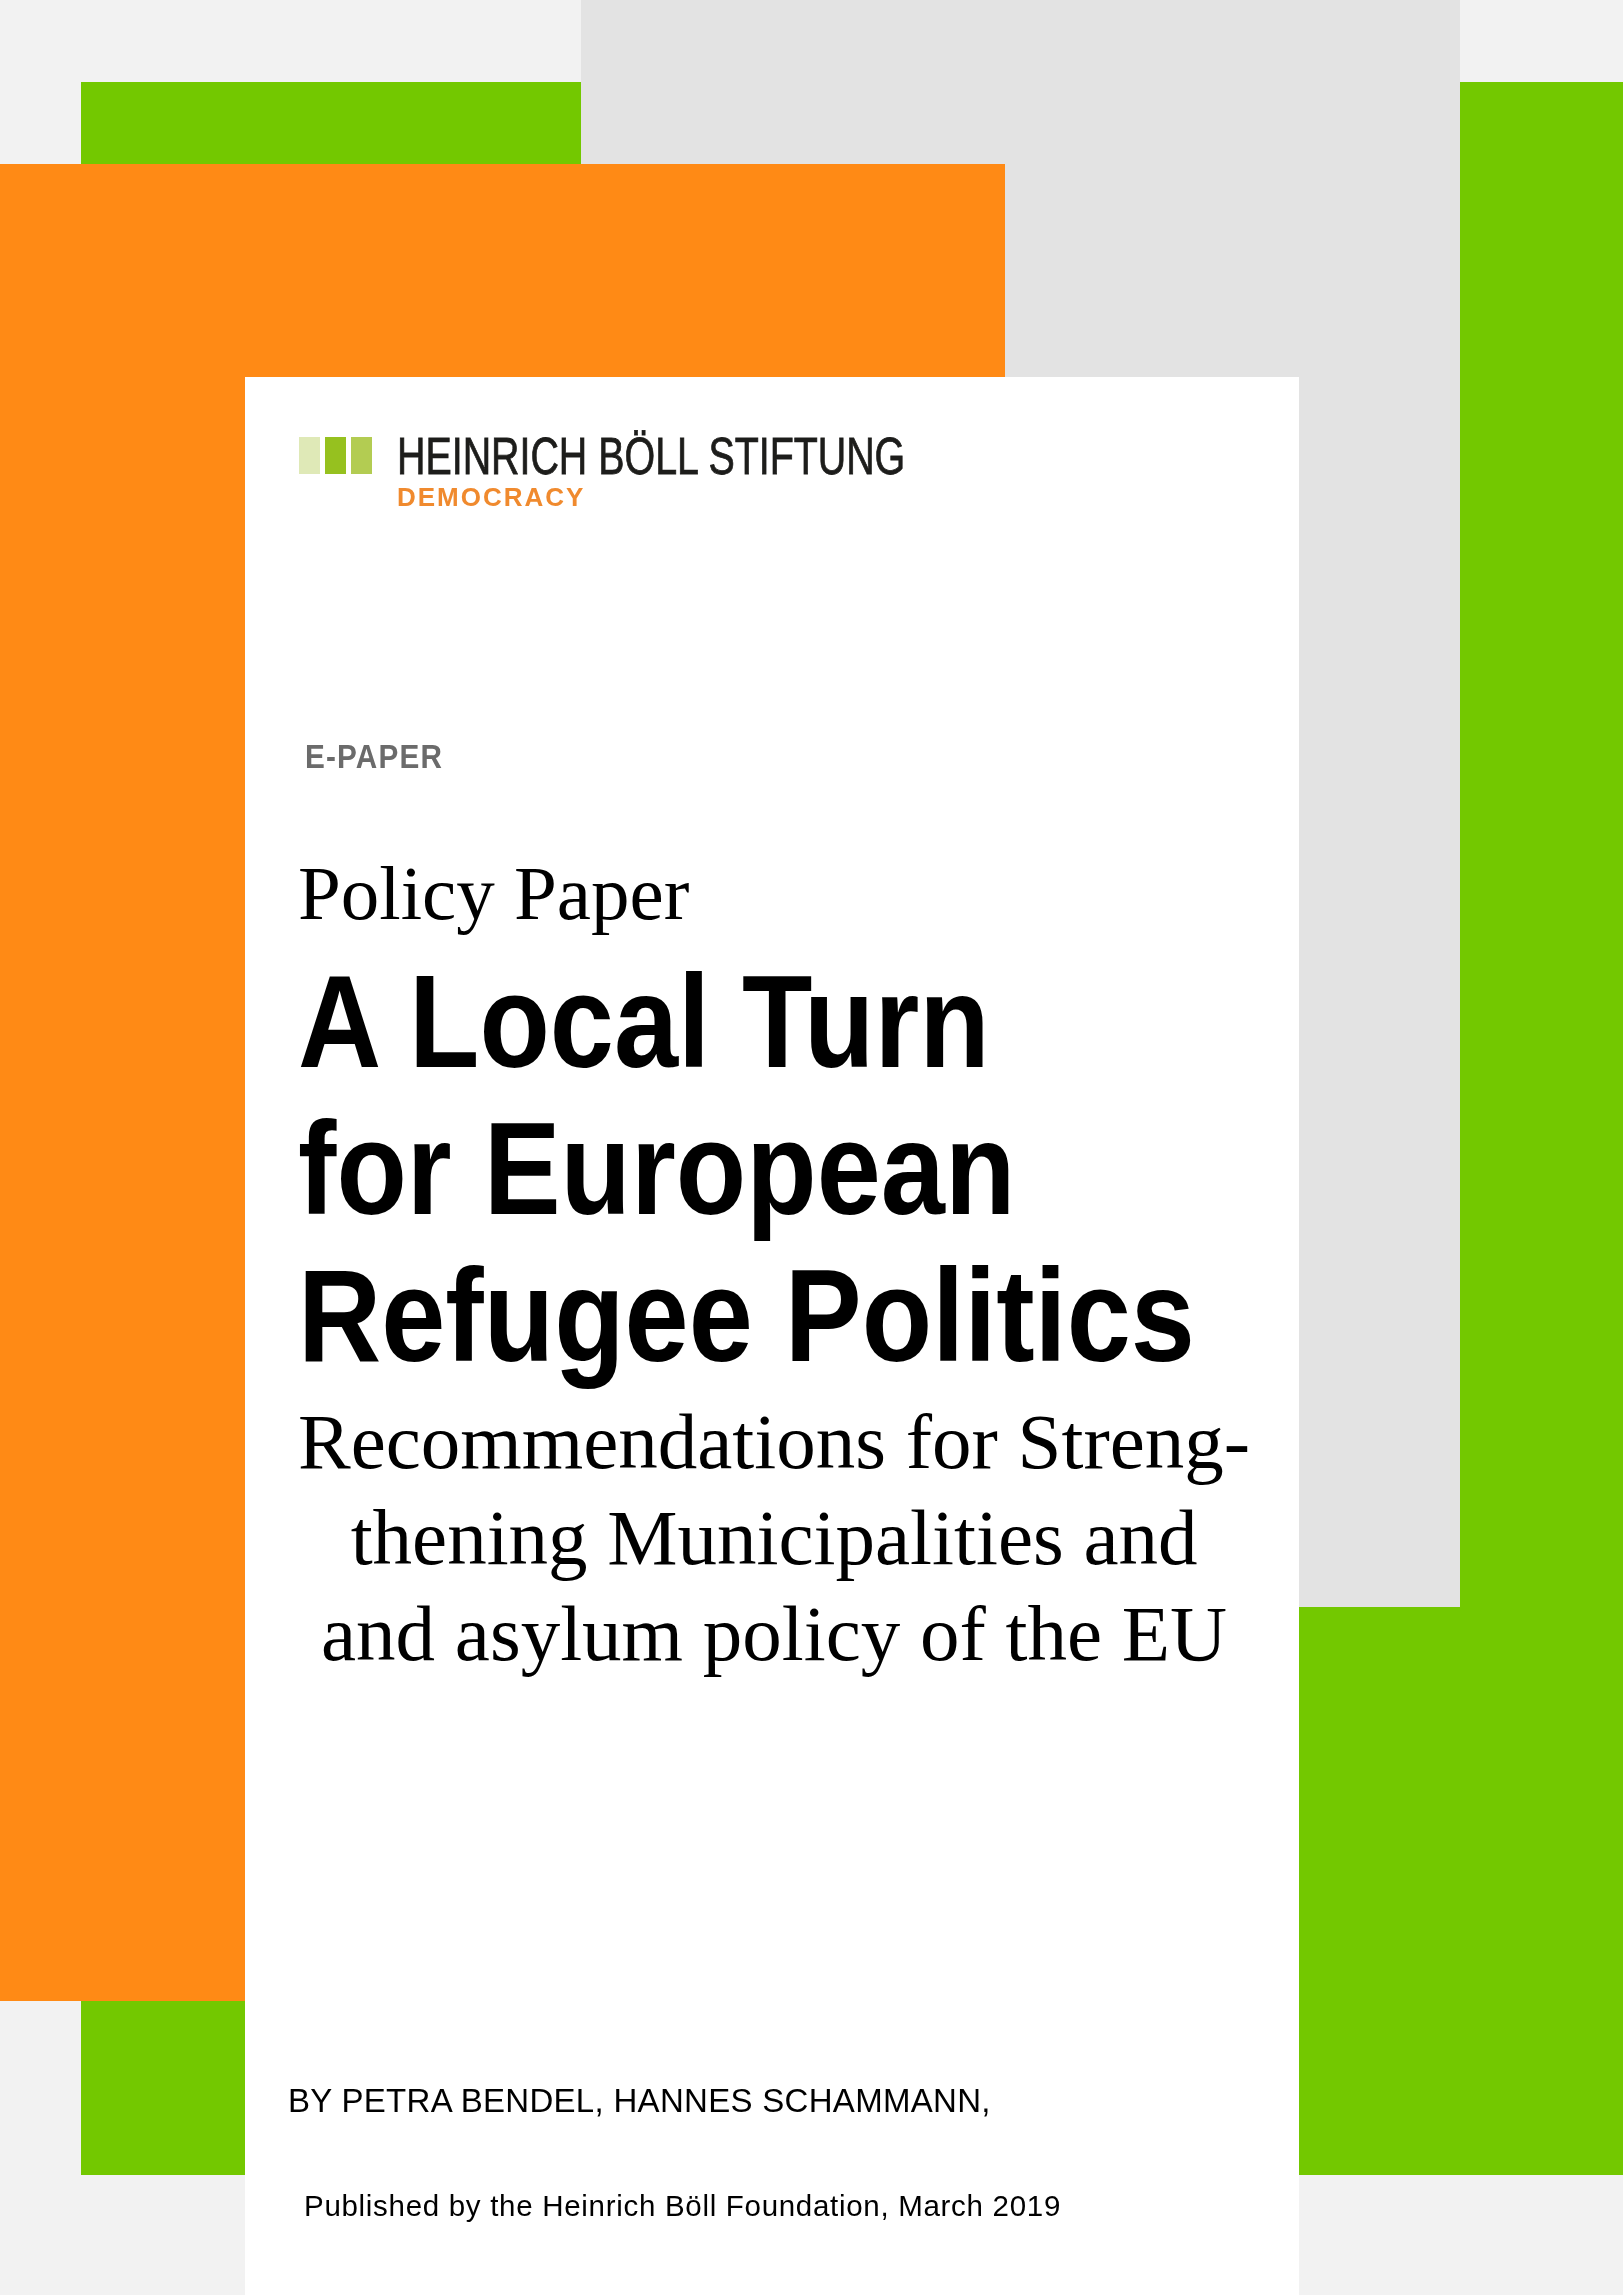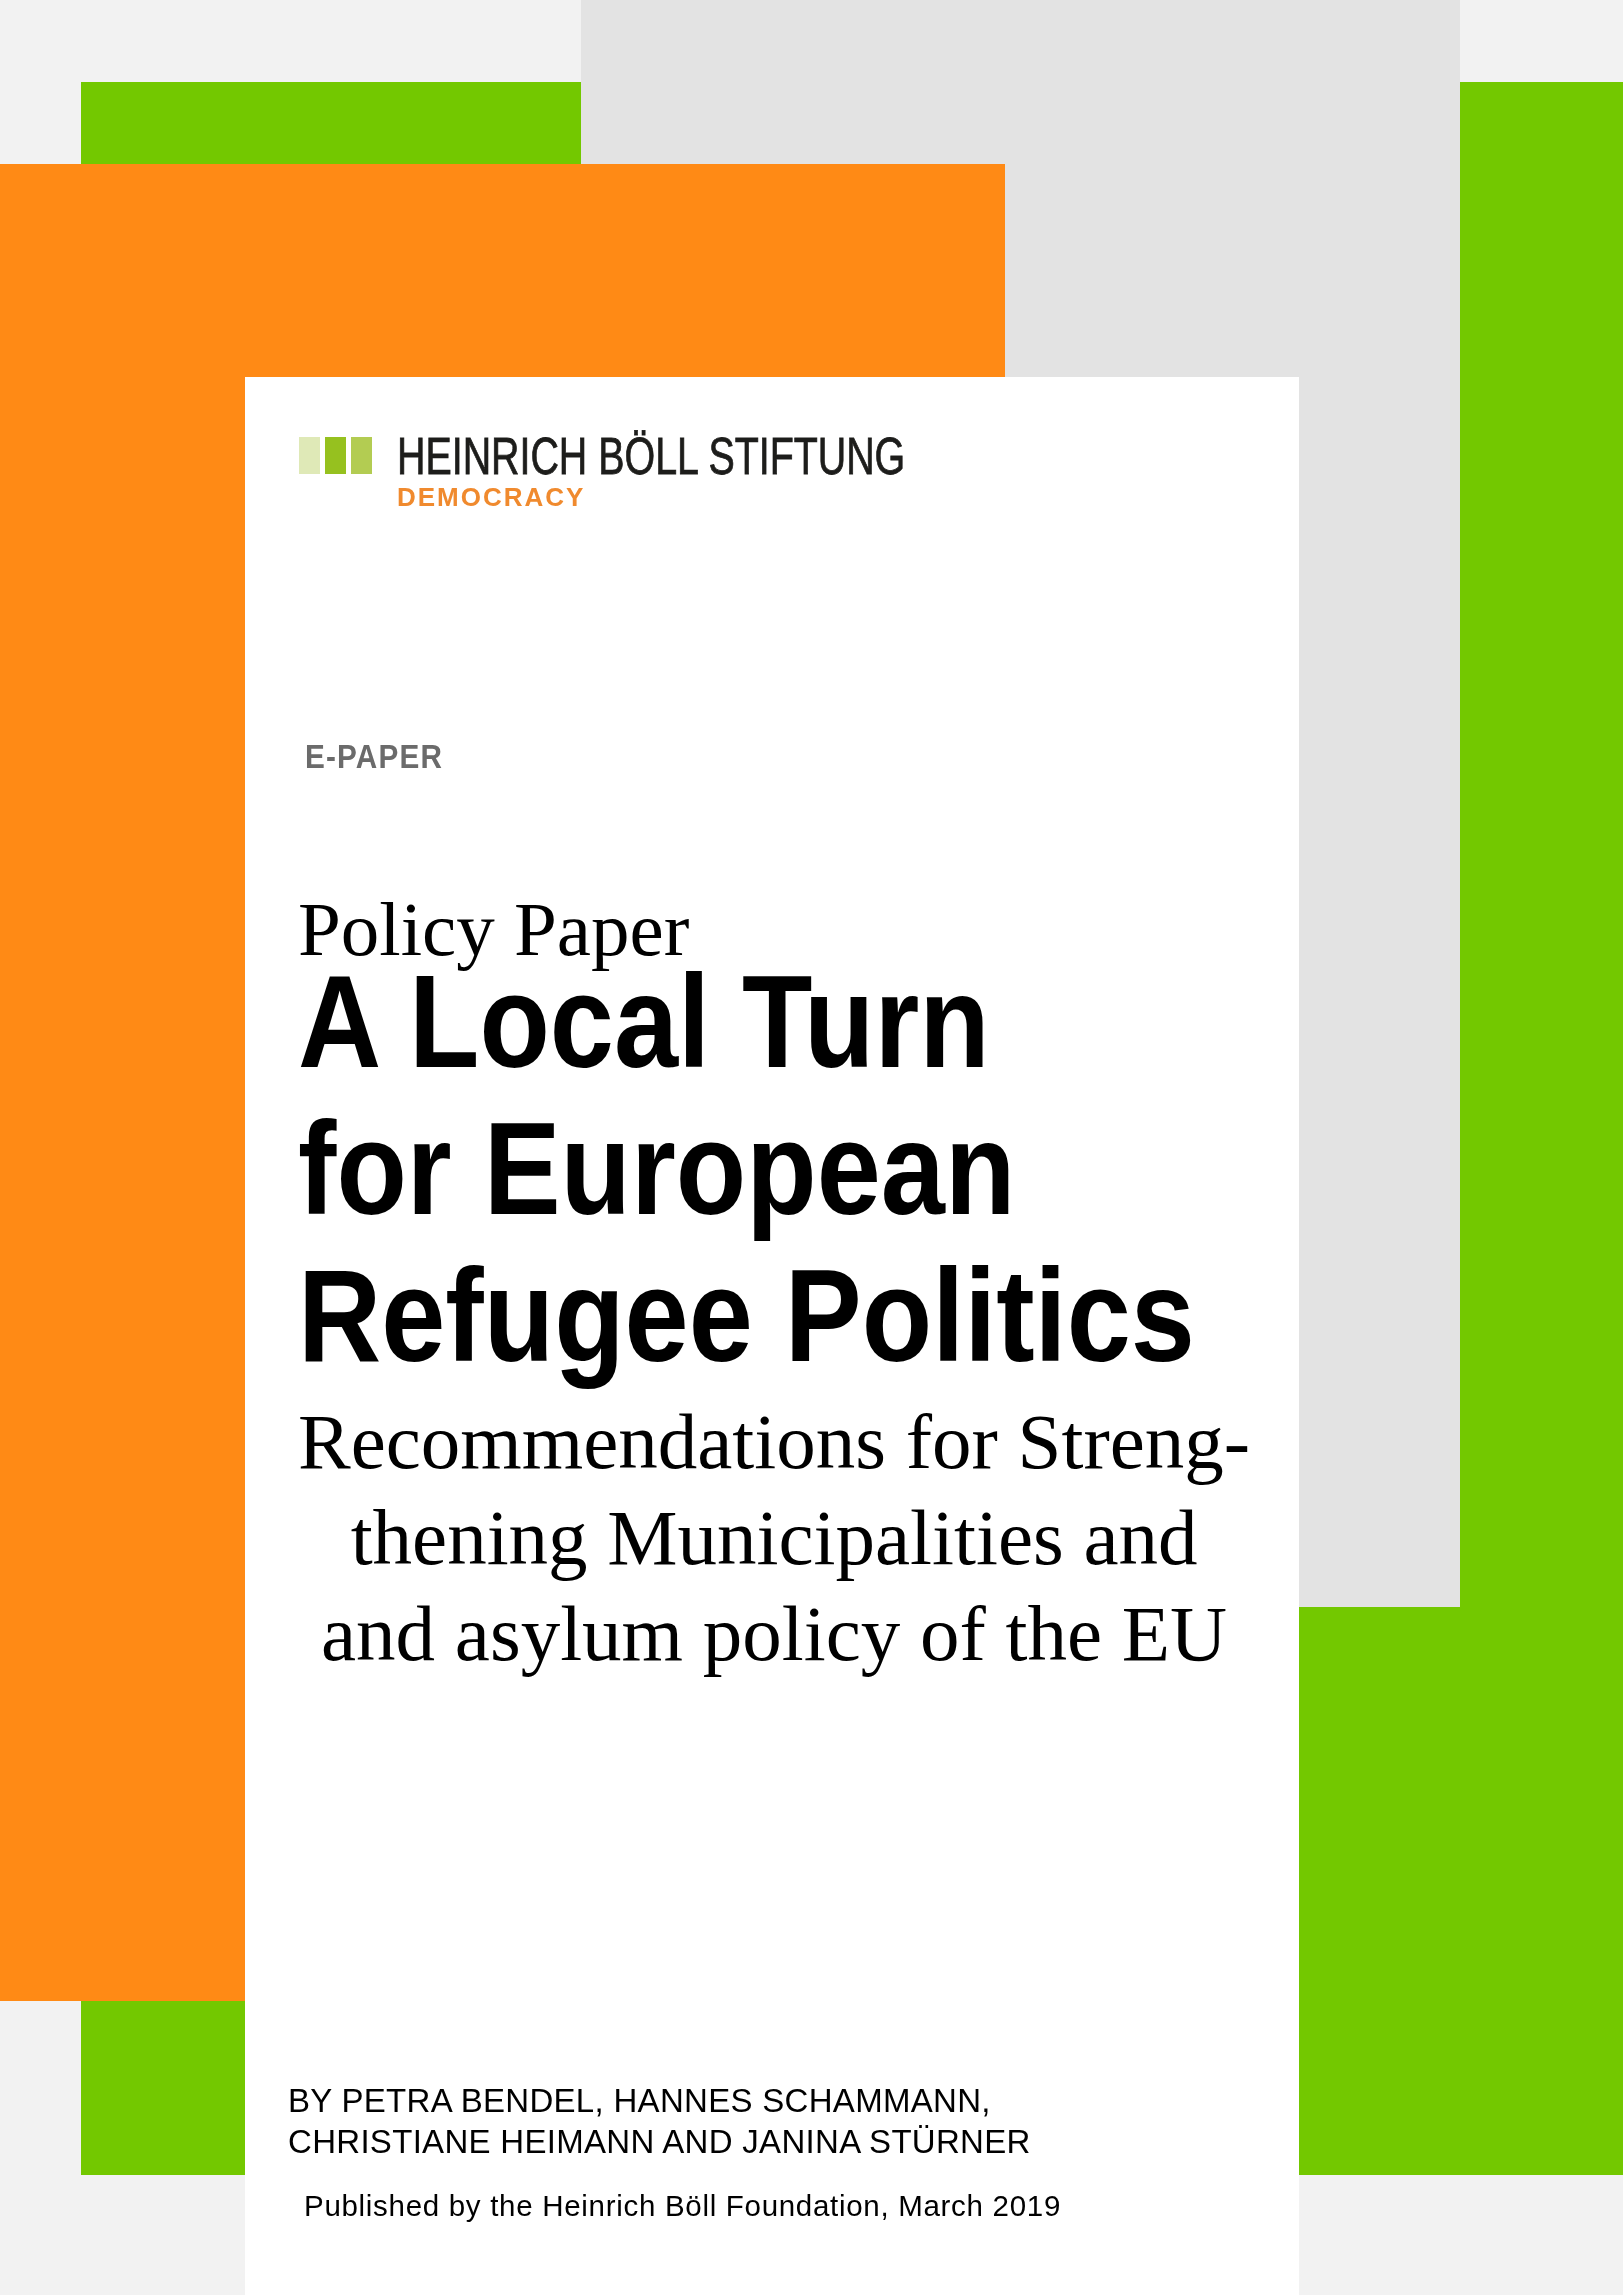--- a/index.html
+++ b/index.html
@@ -15,21 +15,21 @@
   .serif { font-family: "Liberation Serif", "DejaVu Serif", serif; }
 
   .logo-bar { position: absolute; top: 437px; width: 21px; height: 37px; }
   #logo-text { left: 397px; top: 431px; font-size: 51px; line-height: 51px; color: #1d1d1b; font-weight: 400;
                transform: scaleX(0.772); transform-origin: left top; -webkit-text-stroke: 0.8px #1d1d1b; }
   #logo-sub  { left: 397px; top: 482px; font-size: 26px; line-height: 31px; color: #f08a2e; font-weight: 700; letter-spacing: 2px; }
 
   #epaper { left: 305px; top: 740px; font-size: 33px; line-height: 33px; font-weight: 700; color: #6b6b6b;
             letter-spacing: 1.3px; transform: scaleX(0.9); transform-origin: left top; }
 
-  #kicker { left: 298px; top: 855px; font-size: 77px; line-height: 77px; color: #000; margin-top: 36px; }
+  #kicker { left: 298px; top: 855px; font-size: 77px; line-height: 77px; color: #000; }
 
   #title { left: 298px; top: 948px; font-size: 131px; line-height: 147px; font-weight: 700; color: #000; }
   #title .line { display: block; transform: scaleX(0.88); transform-origin: left top; height: 147px; }
 
   #subtitle { left: 298px; top: 1394px; font-size: 79px; line-height: 96px; color: #000; text-align: center; }
   #subtitle .line { display: block; height: 96px; }
 
   #byline { left: 288px; top: 2080px; font-size: 33px; line-height: 41px; font-weight: 400; color: #000; letter-spacing: 0.3px; }
   #byline .line { display: block; height: 41px; }
 
@@ -63,17 +63,16 @@
 </h1>
 
 <div class="t serif" id="subtitle">
   <span class="line">Recommendations for Streng-</span>
   <span class="line">thening Municipalities and</span>
   <span class="line">and asylum policy of the EU</span>
 </div>
 
 <div class="t sans" id="byline">
   <span class="line">BY PETRA BENDEL, HANNES SCHAMMANN,</span>
-  <span class="line">CHRISTIANE HEIMANN AND JANINA STÜRNER</span>
 </div>
 
 <div class="t sans" id="published">Published by the Heinrich Böll Foundation, March 2019</div>
 
 
 </body></html>

